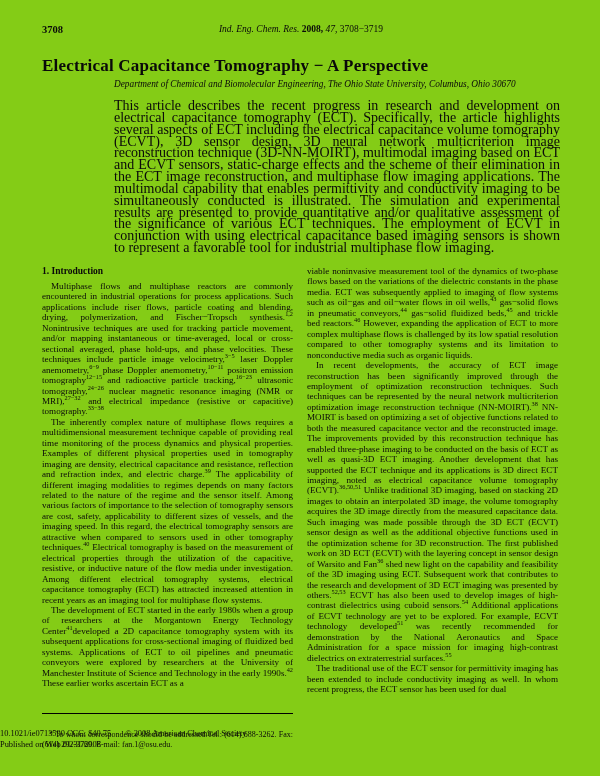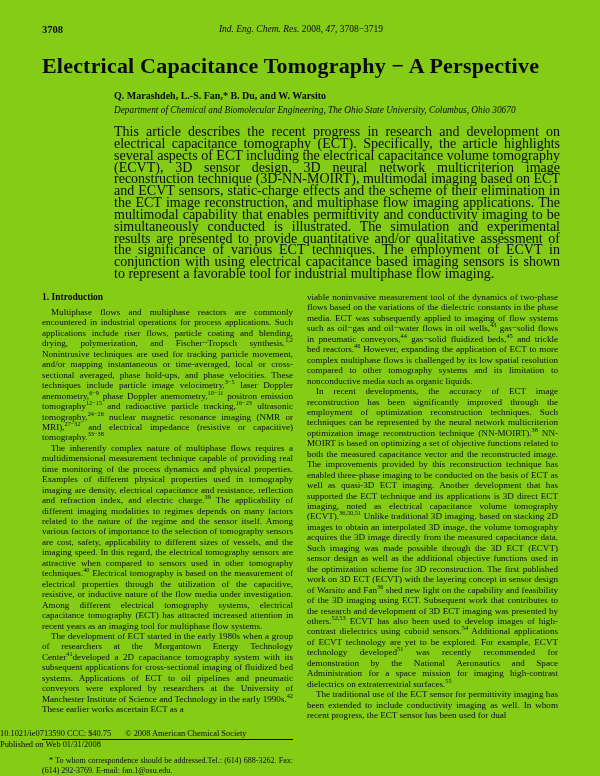--- a/index.html
+++ b/index.html
@@ -6,23 +6,23 @@
   .page{
     width:600px;height:776px;position:relative;background:#84cc16;
     color:#0a0a0a;font-family:"Liberation Serif","DejaVu Serif",serif;
     margin:0 auto;overflow:hidden;box-sizing:border-box;
   }
   .content{position:absolute;left:42px;right:40px;top:0;}
 
   .pg-header{margin-top:24px;position:relative;text-align:center;font-size:9.5px;line-height:11px;}
   .pg-num{position:absolute;left:0;top:0;font-weight:bold;font-size:10.5px;}
   .pg-cite i{}
-  .pg-cite b{font-style:normal;font-weight:normal;}
+  .pg-cite b{font-style:normal;font-weight:bold;}
 
-  .title{margin:21px 0 0 0;font-size:22px;line-height:19px;font-weight:bold;letter-spacing:0.2px;}
+  .title{margin:21px 0 0 0;font-size:17px;line-height:19px;font-weight:bold;letter-spacing:0.2px;}
 
   .authors{margin:15px 0 0 72px;font-size:10px;font-weight:bold;}
   .affiliation{margin:4px 0 0 72px;font-size:9.3px;font-style:italic;}
 
   .abstract{margin:11px 0 0 72px;font-size:14px;line-height:11.85px;text-align:justify;}
 
   .cols{margin-top:12px;display:flex;gap:14px;height:484px;overflow:hidden;}
   .col{width:251px;box-sizing:border-box;overflow:hidden;}
   .col.left{display:flex;flex-direction:column;}
   .sec{font-size:9.5px;font-weight:bold;margin:0 0 5px 0;}
@@ -46,21 +46,20 @@
 <div class="page">
   <div class="content">
 
     <div class="pg-header">
       <span class="pg-num">3708</span>
       <span class="pg-cite"><i>Ind. Eng. Chem. Res.</i> <b>2008,</b> <i>47,</i> <span>3708−3719</span></span>
     </div>
 
     <h1 class="title">Electrical Capacitance Tomography − A Perspective</h1>
 
-    <div class="authors">Q. Marashdeh, L.-S. Fan,* B. Du, and W. Warsito</div>
     <div class="affiliation">Department of Chemical and Biomolecular Engineering, The Ohio State University, Columbus, Ohio 30670</div>
 
     <p class="abstract">This article describes the recent progress in research and development on electrical capacitance tomography (ECT). Specifically, the article highlights several aspects of ECT including the electrical capacitance volume tomography (ECVT), 3D sensor design, 3D neural network multicriterion image reconstruction technique (3D-NN-MOIRT), multimodal imaging based on ECT and ECVT sensors, static-charge effects and the scheme of their elimination in the ECT image reconstruction, and multiphase flow imaging applications. The multimodal capability that enables permittivity and conductivity imaging to be simultaneously conducted is illustrated. The simulation and experimental results are presented to provide quantitative and/or qualitative assessment of the significance of various ECT techniques. The employment of ECVT in conjunction with using electrical capacitance based imaging sensors is shown to represent a favorable tool for industrial multiphase flow imaging.</p>
 
     <div class="cols">
       <div class="col left">
         <h2 class="sec">1. Introduction</h2>
         <p class="body ind">Multiphase flows and multiphase reactors are commonly encountered in industrial operations for process applications. Such applications include riser flows, particle coating and blending, drying, polymerization, and Fischer−Tropsch synthesis.<sup>1,2</sup> Nonintrusive techniques are used for tracking particle movement, and/or mapping instantaneous or time-averaged, local or cross-sectional averaged, phase hold-ups, and phase velocities. These techniques include particle image velocimetry,<sup>3−5</sup> laser Doppler anemometry,<sup>6−9</sup> phase Doppler anemometry,<sup>10−11</sup> positron emission tomography<sup>12−15</sup> and radioactive particle tracking,<sup>16−23</sup> ultrasonic tomography,<sup>24−26</sup> nuclear magnetic resonance imaging (NMR or MRI),<sup>27−32</sup> and electrical impedance (resistive or capacitive) tomography.<sup>33−38</sup></p>
         <p class="body ind">The inherently complex nature of multiphase flows requires a multidimensional measurement technique capable of providing real time monitoring of the process dynamics and physical properties. Examples of different physical properties used in tomography imaging are density, electrical capacitance and resistance, reflection and refraction index, and electric charge.<sup>39</sup> The applicability of different imaging modalities to regimes depends on many factors related to the nature of the regime and the sensor itself. Among various factors of importance to the selection of tomography sensors are cost, safety, applicability to different sizes of vessels, and the imaging speed. In this regard, the electrical tomography sensors are attractive when compared to sensors used in other tomography techniques.<sup>40</sup> Electrical tomography is based on the measurement of electrical properties through the utilization of the capacitive, resistive, or inductive nature of the flow media under investigation. Among different electrical tomography systems, electrical capacitance tomography (ECT) has attracted increased attention in recent years as an imaging tool for multiphase flow systems.</p>
         <p class="body ind">The development of ECT started in the early 1980s when a group of researchers at the Morgantown Energy Technology Center<sup>41</sup>developed a 2D capacitance tomography system with its subsequent applications for cross-sectional imaging of fluidized bed systems. Applications of ECT to oil pipelines and pneumatic conveyors were explored by researchers at the University of Manchester Institute of Science and Technology in the early 1990s.<sup>42</sup> These earlier works ascertain ECT as a</p>

